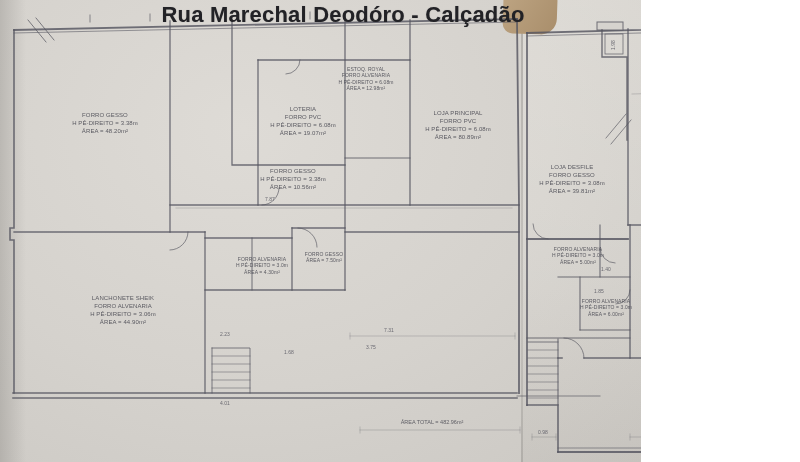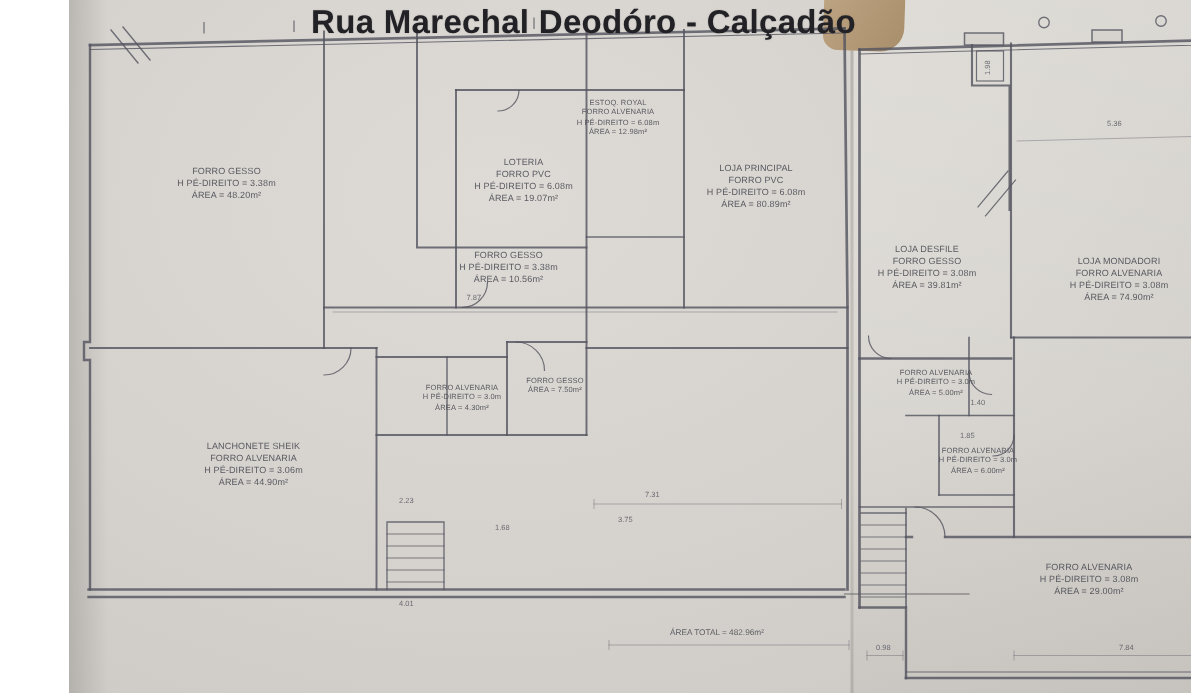--- a/index.html
+++ b/index.html
@@ -1,21 +1,20 @@
 <!DOCTYPE html>
 <html><head>
 <meta charset="utf-8">
 <style>
   html,body{margin:0;padding:0;}
   .stage{
-    position:relative;width:748px;height:462px;overflow:hidden;
+    position:relative;width:641px;height:462px;overflow:hidden;
     background:
       radial-gradient(ellipse at 38% 28%, #dedbd6 0%, #d5d2cd 55%, #cbc8c3 100%);
     font-family:"Liberation Sans", sans-serif;
-    margin-left:46px;
   }
   .page-sheen{position:absolute;left:523px;top:0;width:268px;height:462px;
     background:linear-gradient(180deg, rgba(255,253,247,.22), rgba(255,253,247,.08) 60%, rgba(120,115,105,.06));
     pointer-events:none;}
   .crease{position:absolute;left:521px;top:0;width:2px;height:462px;
     background:linear-gradient(180deg, rgba(90,88,84,.28), rgba(90,88,84,.12) 70%, rgba(90,88,84,.25));}
   .shadow-left{position:absolute;left:0;top:0;width:26px;height:462px;
     background:linear-gradient(90deg, rgba(60,58,54,.18), rgba(60,58,54,0));}
   .table-gap{position:absolute;left:503px;top:-6px;width:54px;height:40px;
     background:linear-gradient(120deg,#bda482,#a98e6b);

